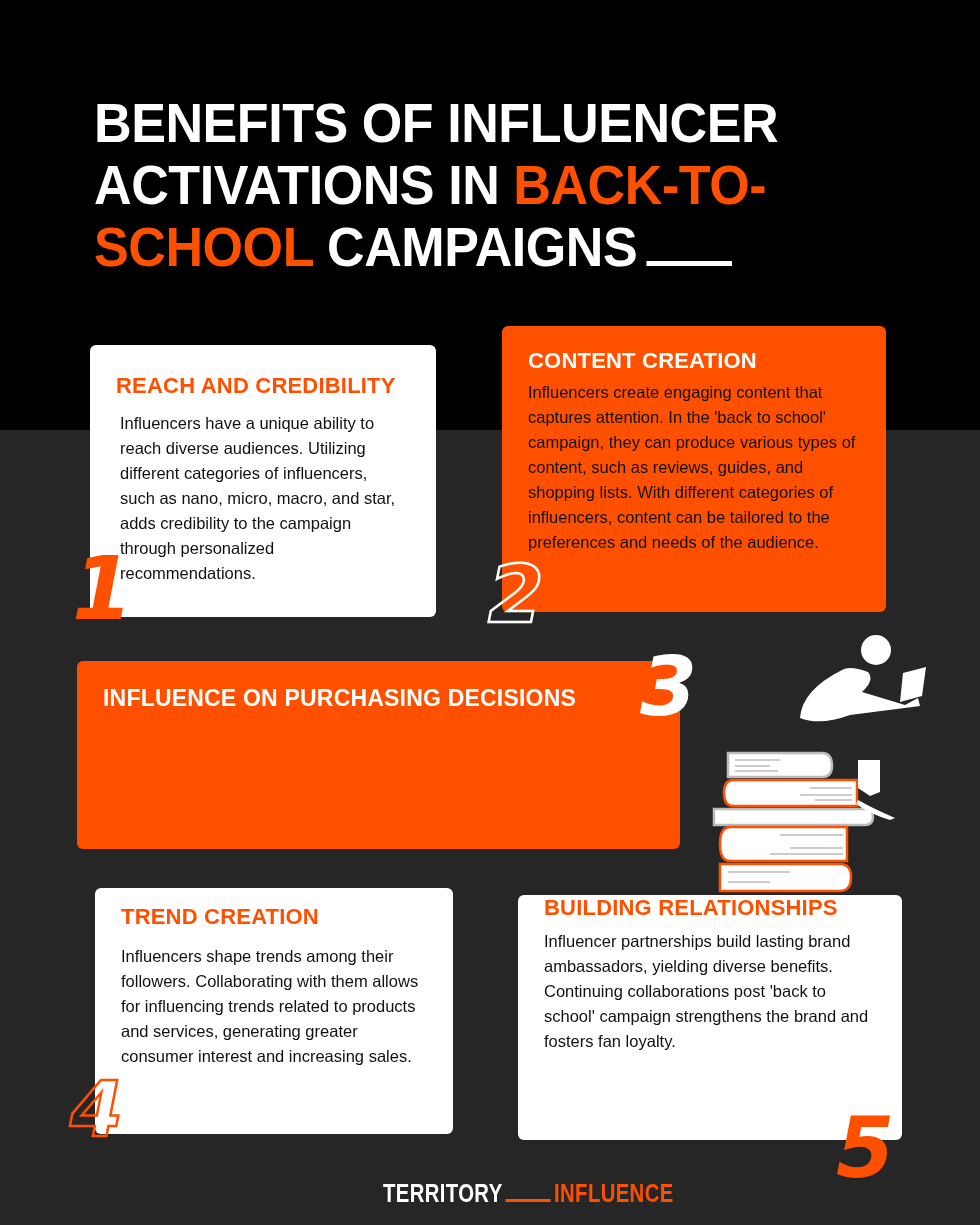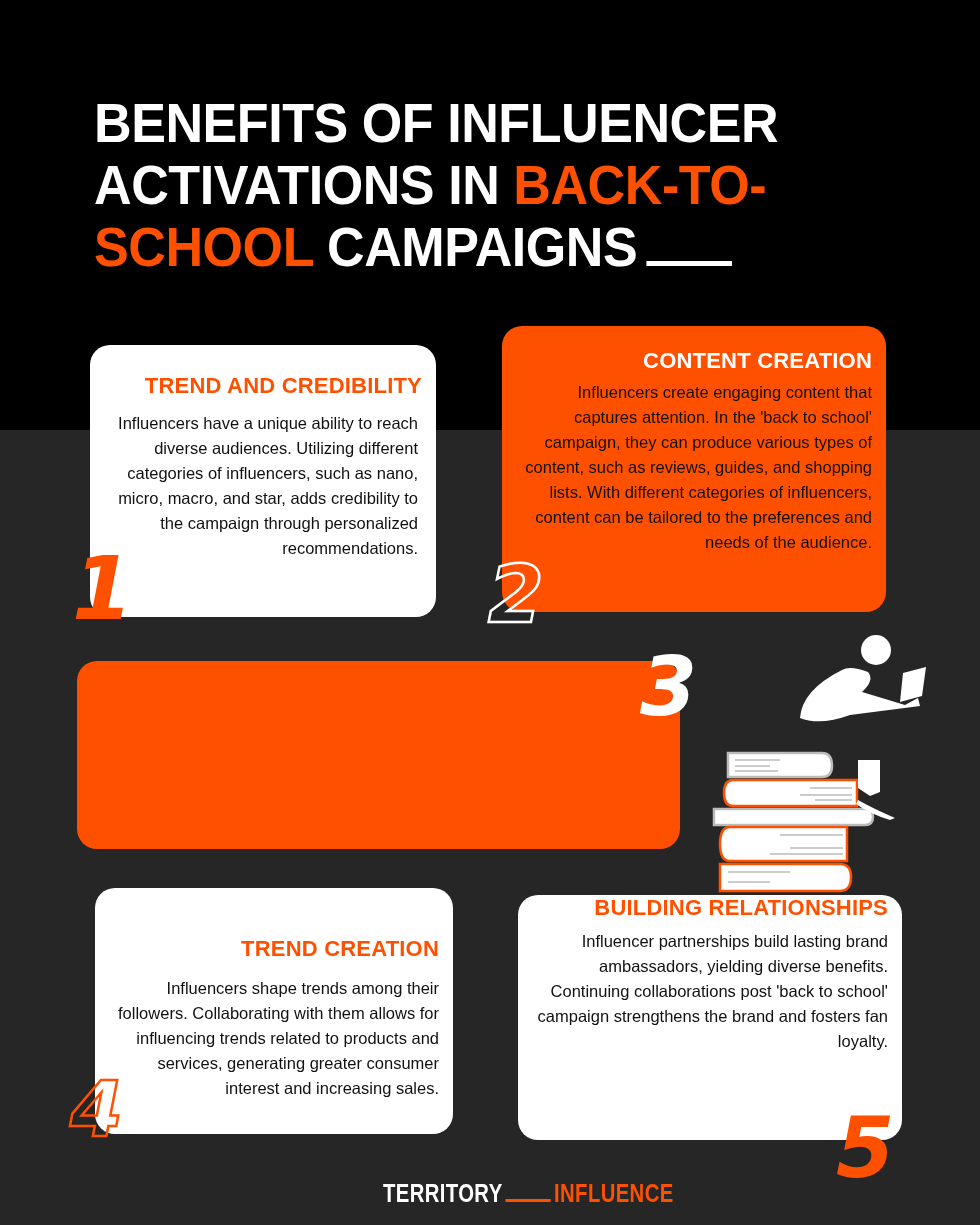--- a/index.html
+++ b/index.html
@@ -19,22 +19,22 @@
     font-weight: 700; font-size: 56px; line-height: 62px;
     color: #ffffff; letter-spacing: -0.5px;
     transform: scaleX(0.93); transform-origin: left top;
   }
   .title .accent { color: #ff5000; }
   .title .underline {
     display: inline-block; width: 92px; height: 5px; background: #ffffff;
     vertical-align: baseline; margin-left: 10px;
   }
   .card {
-    position: absolute; border-radius: 20px; text-align: right;
-    padding: 0 14px;
+    position: absolute; border-radius: 6px; text-align: left;
+    padding: 0 26px;
   }
   .card.white { background: #ffffff; }
   .card.orange { background: #ff5000; }
   .card h2 {
     font-family: "Liberation Sans", sans-serif; font-weight: 700;
     font-size: 22px; letter-spacing: 0.2px;
   }
   .card.white h2 { color: #ff5000; }
   .card.orange h2 { color: #ffffff; }
   .card p {
@@ -65,32 +65,33 @@
 
 <div class="top-band"></div>
 
 <h1 class="title">
   <span>BENEFITS OF INFLUENCER</span><br>
   <span>ACTIVATIONS IN </span><span class="accent">BACK-TO-</span><br>
   <span class="accent">SCHOOL</span><span> CAMPAIGNS</span><span class="underline"></span>
 </h1>
 
 <div class="card white" style="left:90px; top:345px; width:346px; height:272px;">
-  <h2 style="margin-top:28px;">TREND AND CREDIBILITY</h2>
+  <h2 style="margin-top:28px;">REACH AND CREDIBILITY</h2>
   <p style="margin-top:12px; padding:0 4px;">Influencers have a unique ability to reach diverse audiences. Utilizing different categories of influencers, such as nano, micro, macro, and star, adds credibility to the campaign through personalized recommendations.</p>
 </div>
 <div class="num" style="left:72px; top:545px; font-size:88px; color:#ff5000;">1</div>
 
 <div class="card orange" style="left:502px; top:326px; width:384px; height:286px;">
   <h2 style="margin-top:22px; color:#ffffff;">CONTENT CREATION</h2>
   <p style="margin-top:6px;">Influencers create engaging content that captures attention. In the 'back to school' campaign, they can produce various types of content, such as reviews, guides, and shopping lists. With different categories of influencers, content can be tailored to the preferences and needs of the audience.</p>
 </div>
 <div class="num" style="left:488px; top:555px; font-size:80px; color:transparent; -webkit-text-stroke:2.5px #ffffff;">2</div>
 
 <div class="card orange" style="left:77px; top:661px; width:603px; height:188px;">
+  <h2 style="margin-top:24px; font-size:23px;">INFLUENCE ON PURCHASING DECISIONS</h2>
 </div>
 <div class="num" style="left:640px; top:646px; font-size:82px; color:#ffffff;">3</div>
 
 <svg class="illus" viewBox="0 0 260 280">
 
   <g stroke-width="2.5">
     <path d="M28 133 H122 Q132 133 132 146 Q132 157 122 157 H28 Z" fill="#fff" stroke="#bbb"></path>
     <path d="M33 160 H157 V186 H33 Q24 186 24 173 Q24 160 33 160 Z" fill="#fff" stroke="#ff5000"></path>
     <path d="M14 189 H165 Q173 189 173 197 Q173 205 165 205 H14 Z" fill="#fff" stroke="#bbb"></path>
     <path d="M30 207 H147 V241 H30 Q20 241 20 224 Q20 207 30 207 Z" fill="#fff" stroke="#ff5000"></path>
@@ -111,21 +112,21 @@
   </g>
 
   <circle cx="176" cy="30" r="15" fill="#fff"></circle>
   <path d="M142 50 Q150 45 168 52 Q175 60 162 72 L205 85 L218 78 L220 86 L150 95 Q120 106 100 98 Q102 70 142 50 Z" fill="#fff"></path>
   <path d="M203 53 L226 47 L222 76 L200 82 Z" fill="#fff"></path>
   <path d="M158 140 H180 V172 L170 176 L158 168 Z" fill="#fff"></path>
   <path d="M158 180 Q172 188 195 198 L190 200 Q170 194 156 184 Z" fill="#fff"></path>
 </svg>
 
 <div class="card white" style="left:95px; top:888px; width:358px; height:246px;">
-  <h2 style="margin-top:48px;">TREND CREATION</h2>
+  <h2 style="margin-top:16px;">TREND CREATION</h2>
   <p style="margin-top:14px;">Influencers shape trends among their followers. Collaborating with them allows for influencing trends related to products and services, generating greater consumer interest and increasing sales.</p>
 </div>
 <div class="num" style="left:70px; top:1072px; font-size:76px; color:transparent; -webkit-text-stroke:2.5px #ff5000;">4</div>
 
 <div class="card white" style="left:518px; top:895px; width:384px; height:245px;">
   <h2 style="">BUILDING RELATIONSHIPS</h2>
   <p style="margin-top:8px;">Influencer partnerships build lasting brand ambassadors, yielding diverse benefits. Continuing collaborations post 'back to school' campaign strengthens the brand and fosters fan loyalty.</p>
 </div>
 <div class="num" style="left:836px; top:1106px; font-size:84px; color:#ff5000;">5</div>
 

